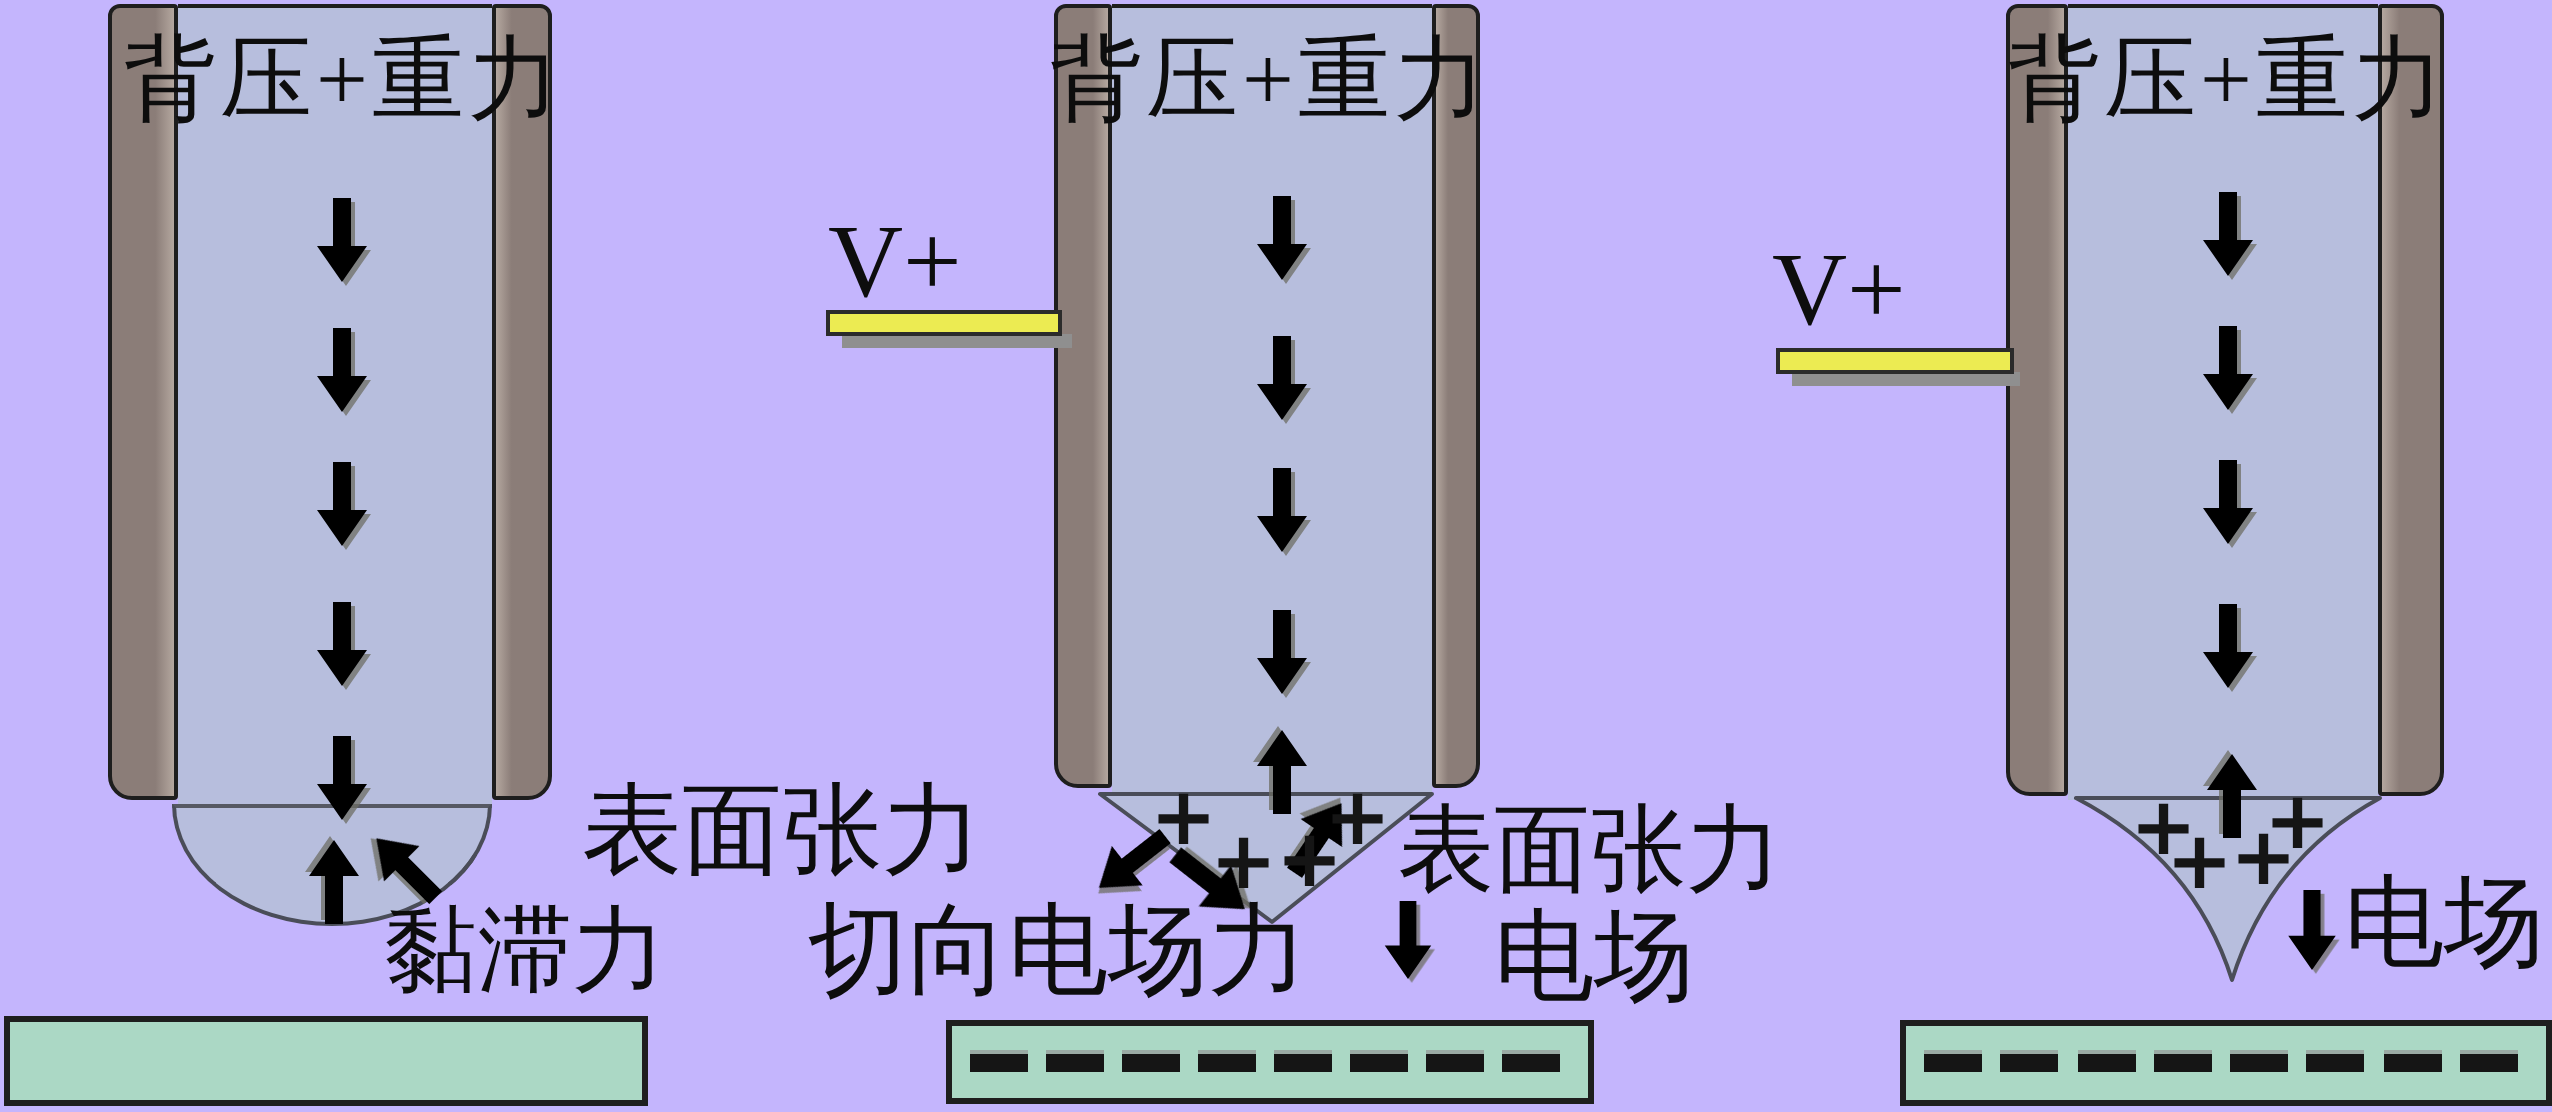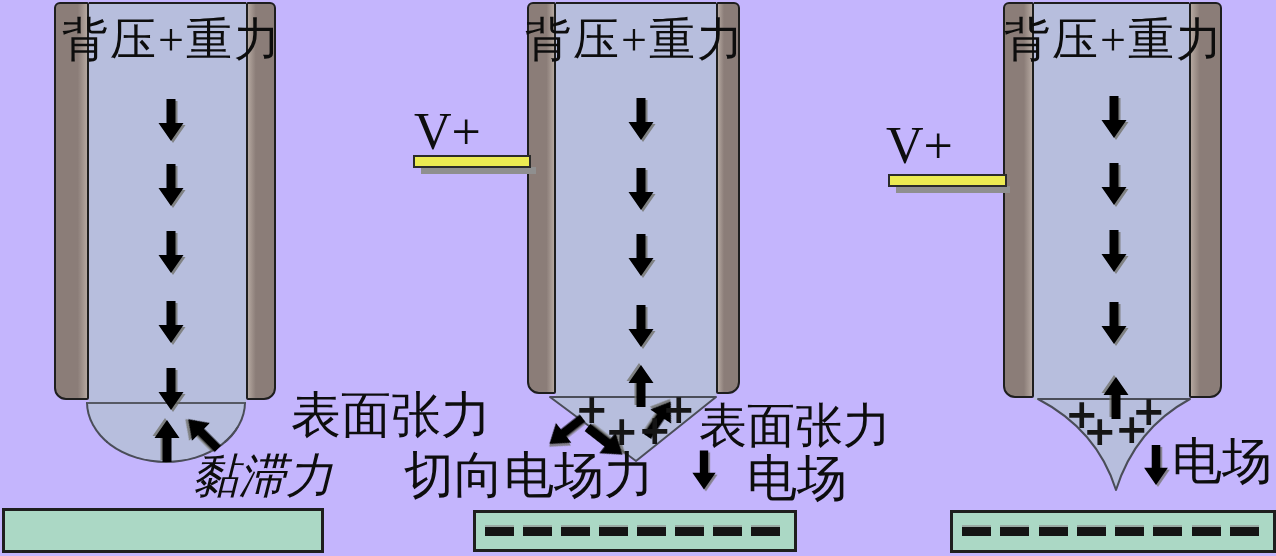--- a/index.html
+++ b/index.html
@@ -69,21 +69,21 @@
   <svg class="arrow" style="left:156px;top:366px" width="30" height="46" viewBox="0 0 30 46">
       <use href="#arrowshape"></use>
     </svg>
   <svg class="arrow" style="left:152px;top:418px;transform:rotate(180deg)" width="30" height="46" viewBox="0 0 30 46">
       <use href="#arrowshape"></use>
     </svg>
   <svg class="arrow" style="left:188px;top:411px;transform:rotate(135deg)" width="30" height="46" viewBox="0 0 30 46">
       <use href="#arrowshape"></use>
     </svg>
 
-  <div class="cjk force-label" style="left:192px;top:452px;font-size:47px;font-style:italic;">黏滞力</div>
+  <div class="cjk force-label" style="left:192px;top:452px;font-size:47px;">黏滞力</div>
 
   <div class="substrate" style="left:2px;top:508px;width:322px;height:45px;"></div>
 
   <div class="liquid" style="left:556px;width:160px;height:395px;"></div>
   <svg class="cone" style="left:548px;top:394px" width="170" height="70" viewBox="0 0 170 70">
     <polygon class="shape" points="2,3 168,3 88,67"></polygon>
   </svg>
   <div class="wall wall-l" style="left:527px;width:29px;height:392px;"></div>
   <div class="wall wall-r" style="left:716px;width:24px;height:392px;"></div>
 

